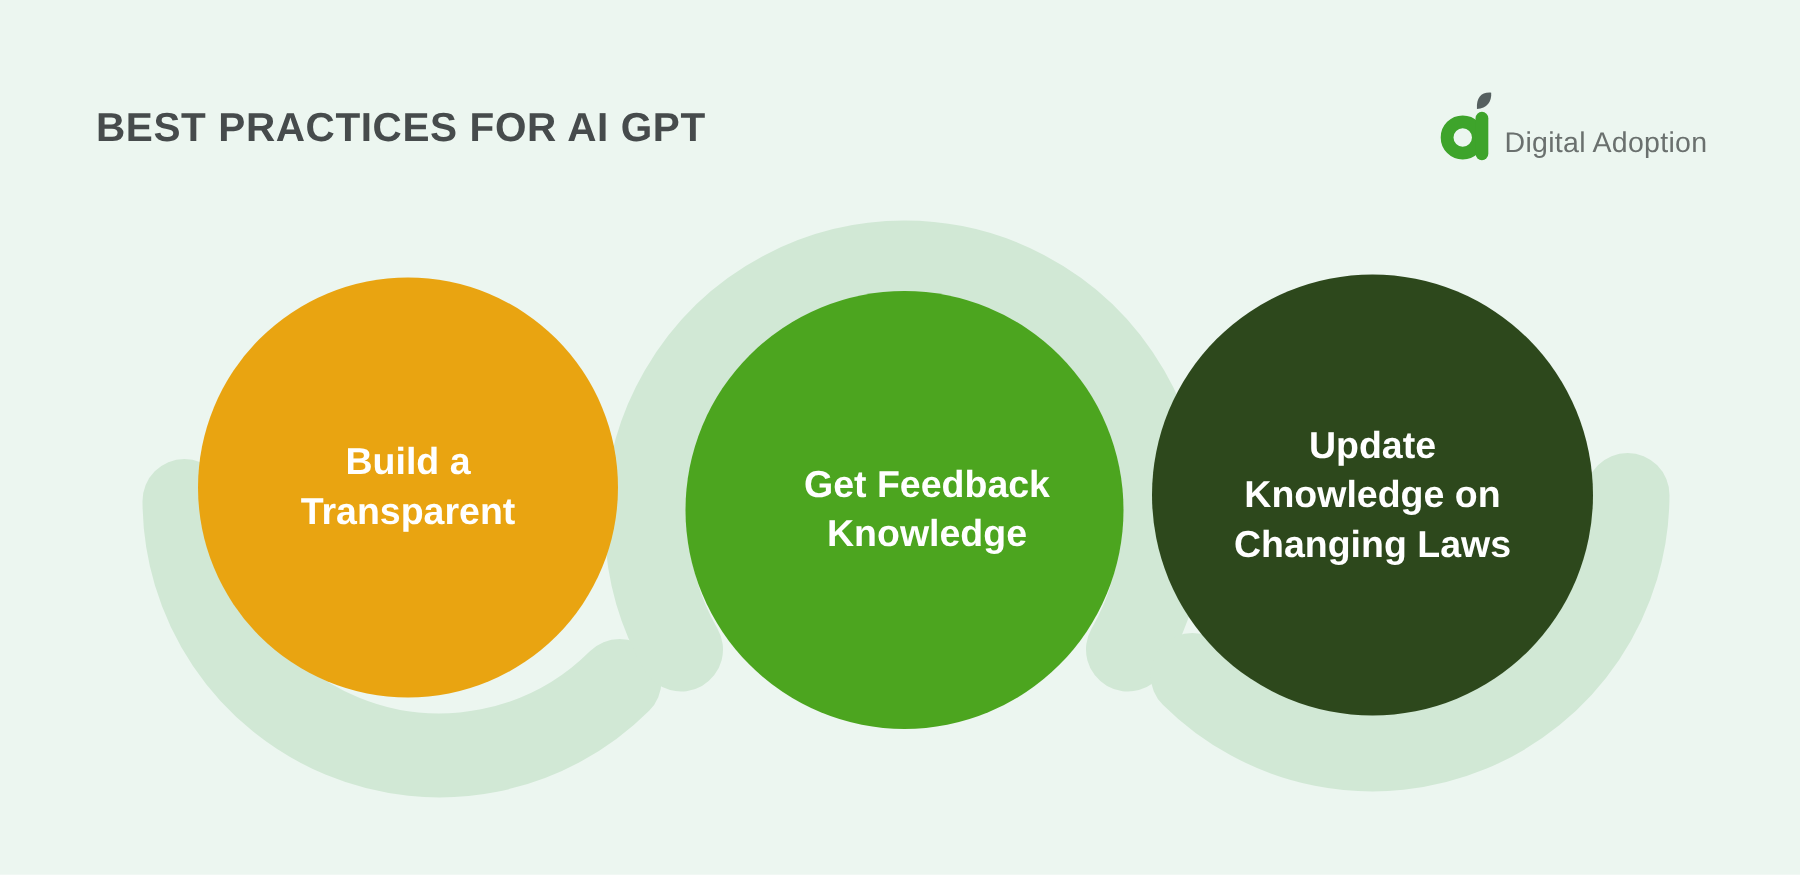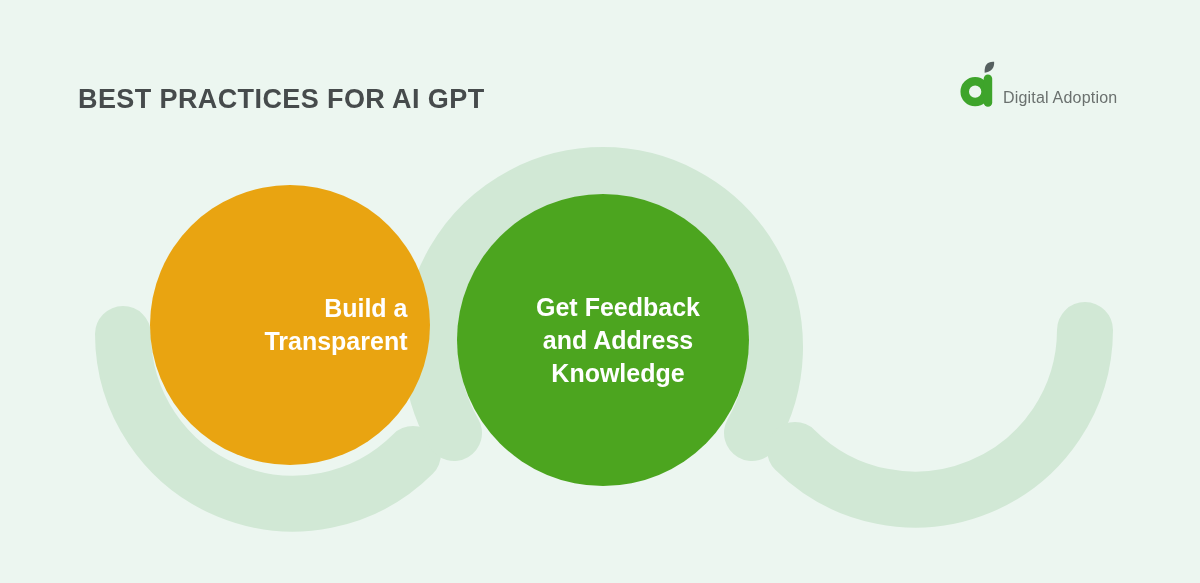--- a/index.html
+++ b/index.html
@@ -22,58 +22,58 @@
     fill: none;
     stroke: #D1E8D5;
     stroke-width: 56;
     stroke-linecap: round;
   }
 
   .page-title {
     position: absolute;
     left: 64px;
     top: 70px;
-    margin: 14px;
+    margin: 0;
     font-size: 27px;
     font-weight: 800;
     letter-spacing: 0.4px;
     color: #464B4C;
   }
 
   .brand-logo {
     position: absolute;
     left: 960px;
     top: 60px;
     display: flex;
     align-items: flex-end;
   }
   .brand-logo .logo-icon { display: block; }
   .brand-logo .logo-text {
     margin-left: 7px;
     padding-bottom: 3px;
-    font-size: 16px;
+    font-size: 19px;
     letter-spacing: 0.2px;
     color: #6A706E;
   }
 
   .step-circle {
     position: absolute;
     border-radius: 50%;
     display: flex;
     align-items: center;
     justify-content: center;
     text-align: center;
     color: #FFFFFF;
     font-weight: 700;
     font-size: 25px;
     line-height: 33px;
   }
   .step-circle .step-label span { display: block; }
 
-  .c1 { left: 150px; top: 185px; width: 280px; height: 280px; background: #E9A411; text-align: right; }
+  .c1 { left: 132px; top: 185px; width: 280px; height: 280px; background: #E9A411; }
   .c2 { left: 457px; top: 194px; width: 292px; height: 292px; background: #4CA51F; justify-content: flex-end; }
   .c3 { left: 768px; top: 183px; width: 294px; height: 294px; background: #2D481C; }
 
   .c1 .step-label { width: 235px; }
   .c2 .step-label { width: 262px; }
   .c3 .step-label { width: 250px; }
 </style>
 </head>
 <body>
 
@@ -99,19 +99,25 @@
   <div class="step-circle c1">
     <div class="step-label">
       <span>Build a</span>
       <span>Transparent</span>
     </div>
   </div>
 
   <div class="step-circle c2">
     <div class="step-label">
       <span>Get Feedback</span>
-      <span>and Address</span>
       <span>Knowledge</span>
     </div>
   </div>
 
+  <div class="step-circle c3">
+    <div class="step-label">
+      <span>Update</span>
+      <span>Knowledge on</span>
+      <span>Changing Laws</span>
+    </div>
+  </div>
 
 </div>
 
 </body></html>

